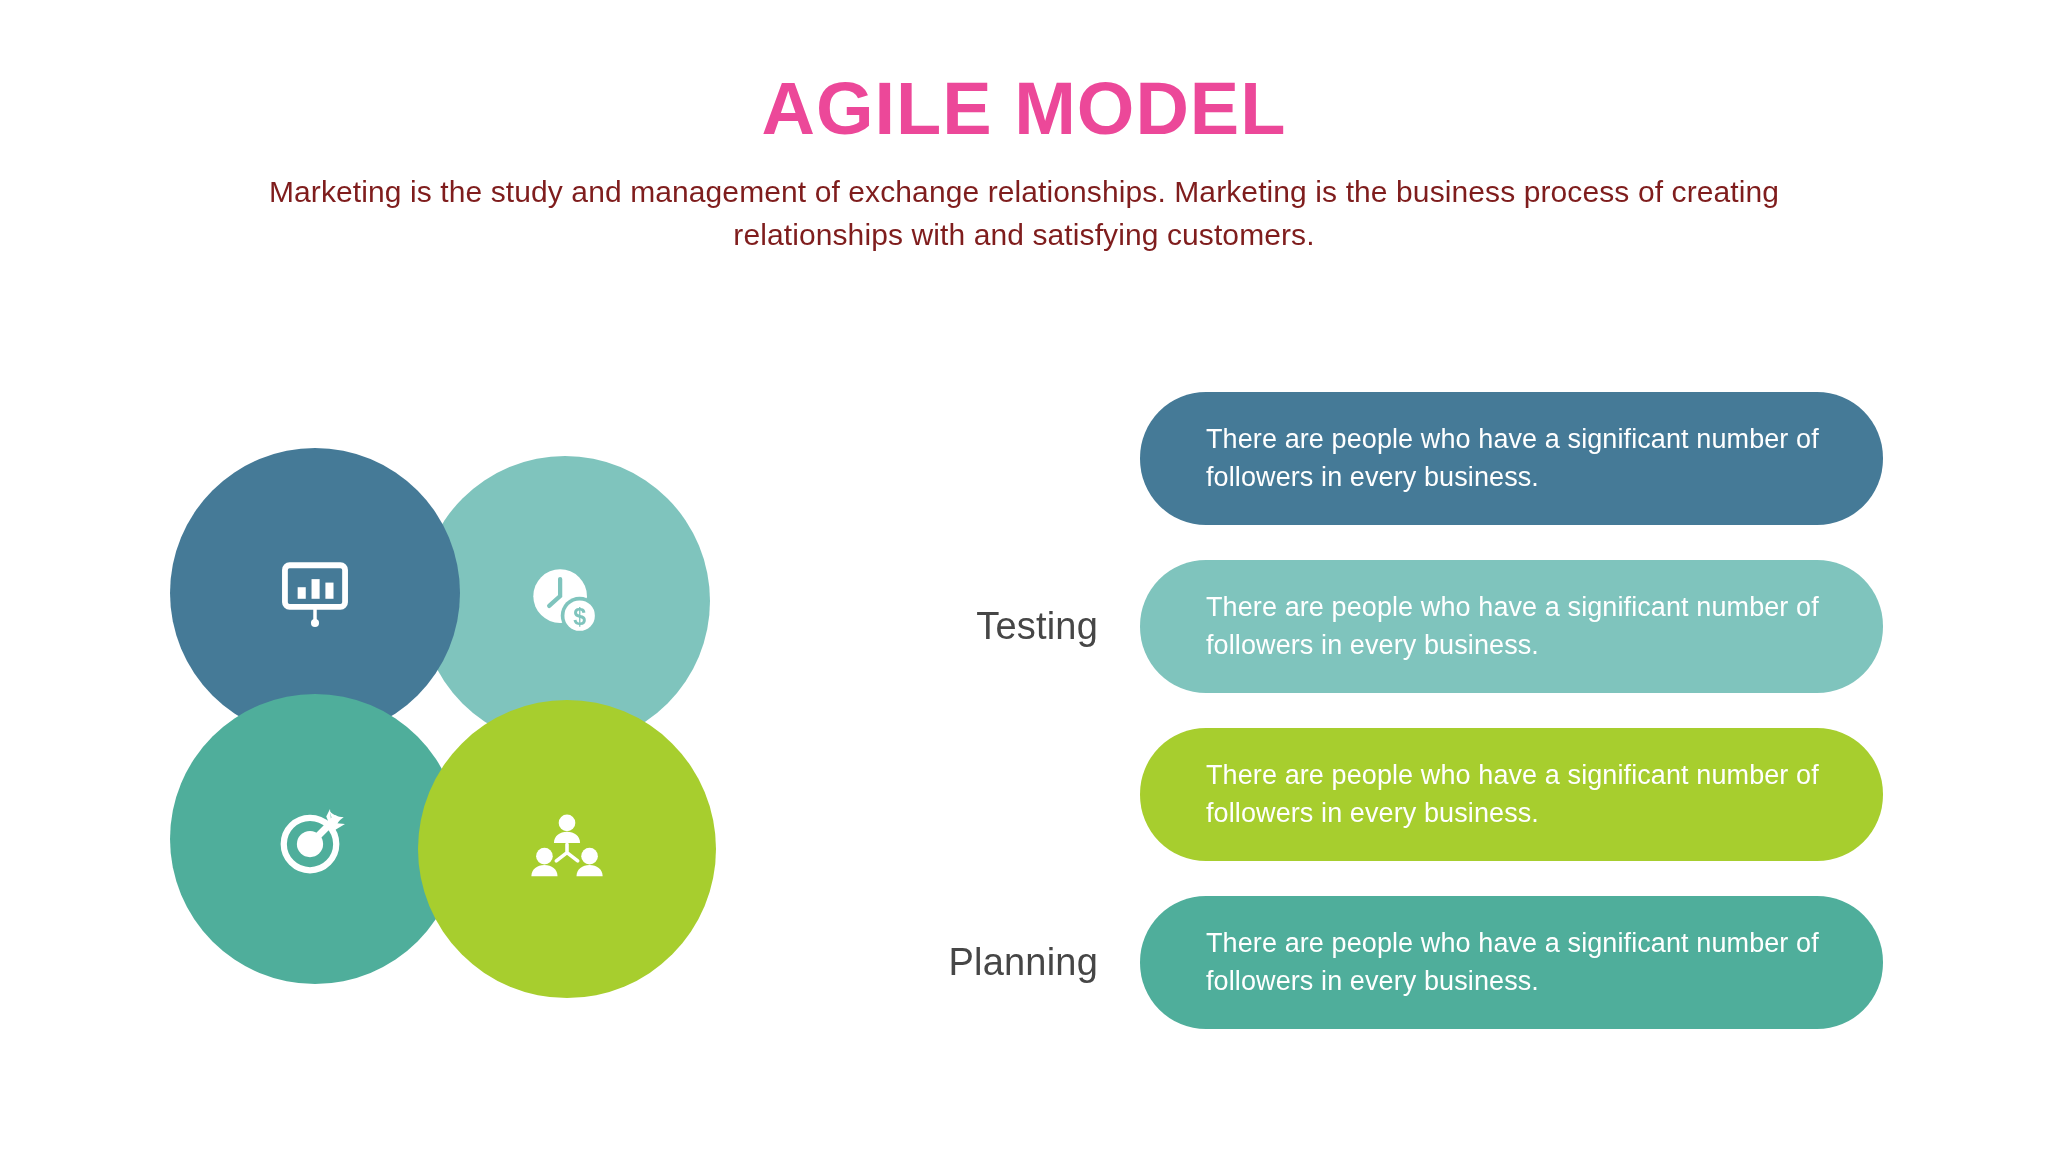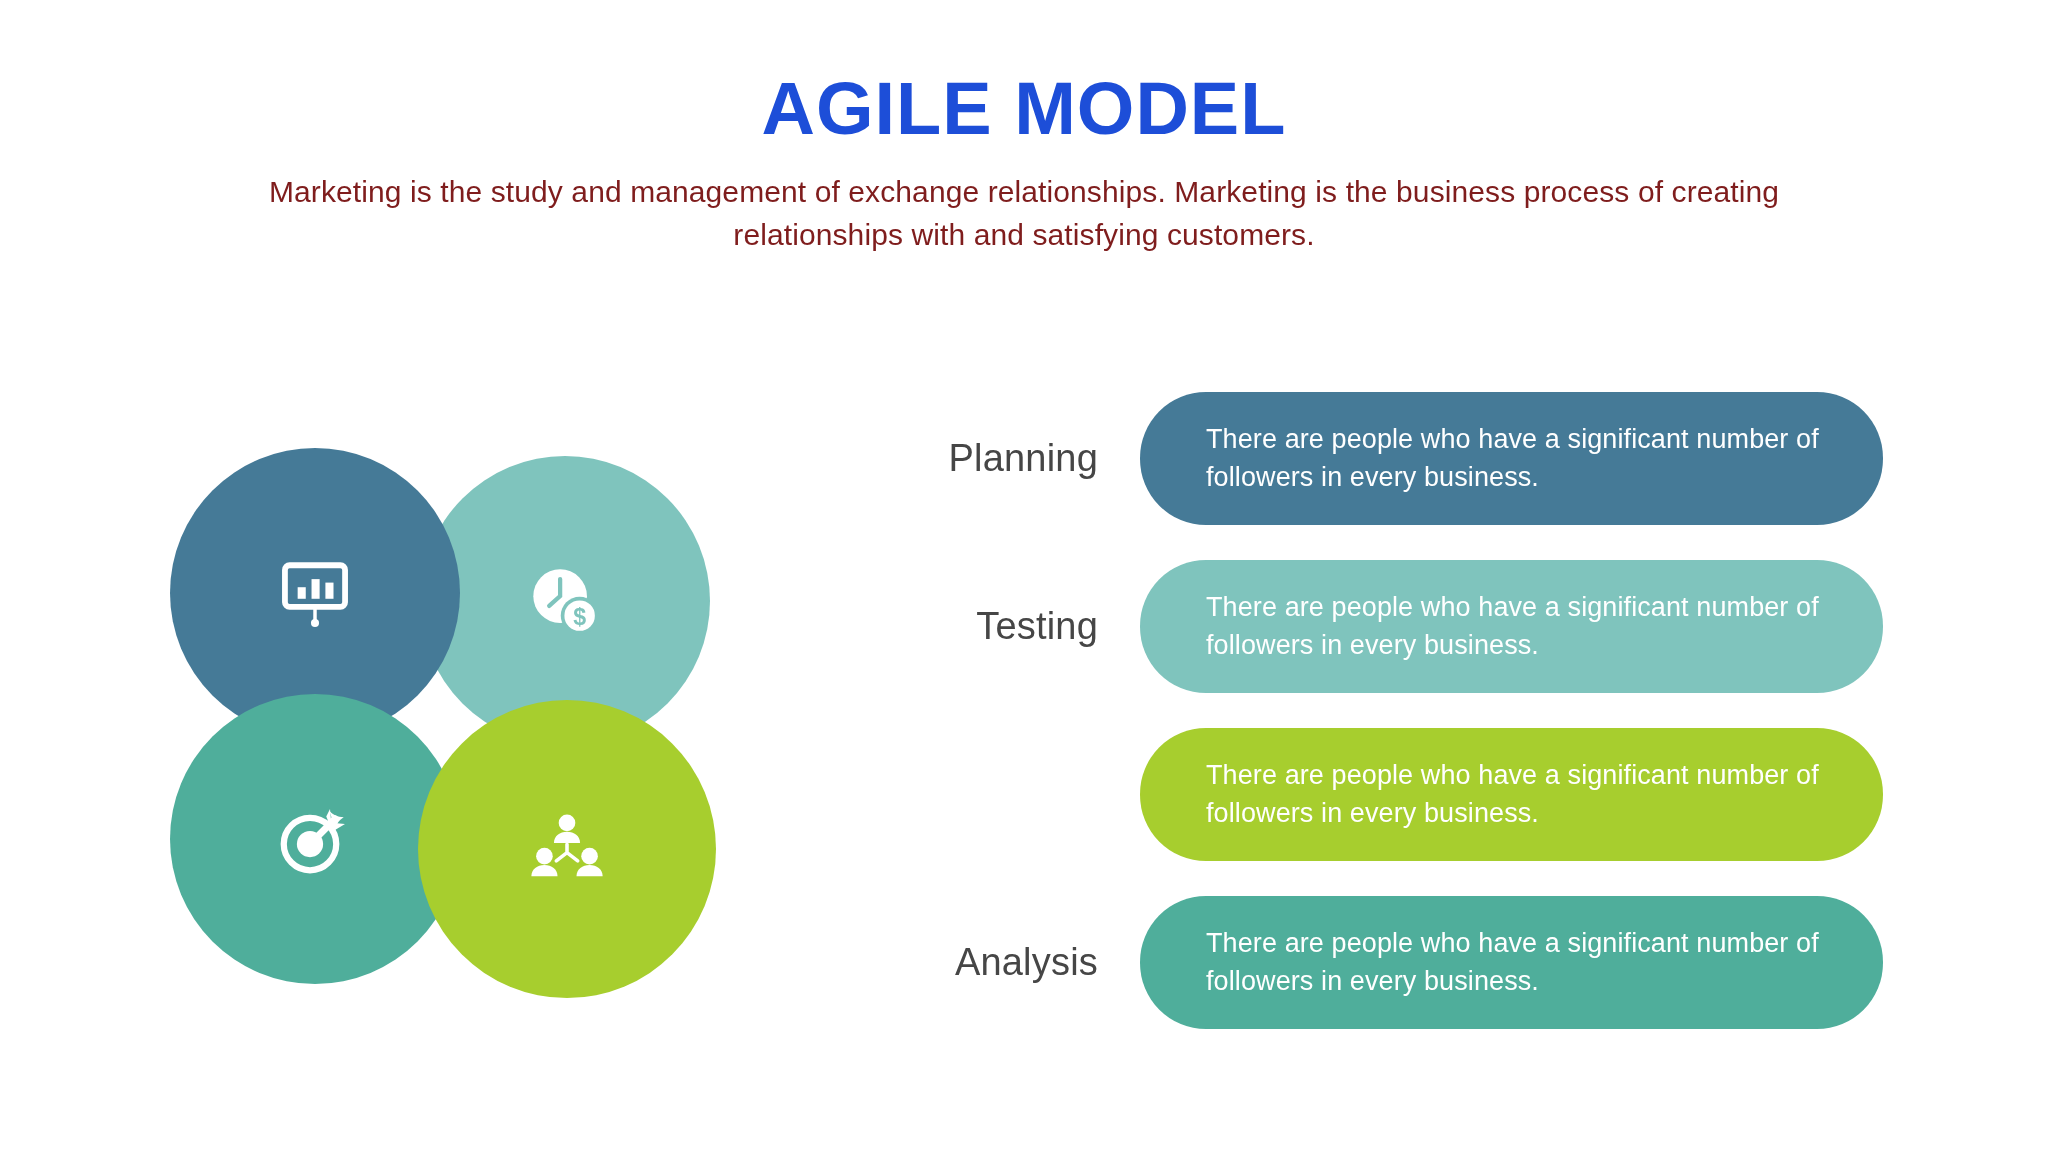--- a/index.html
+++ b/index.html
@@ -130,21 +130,21 @@
     color: #ffffff;
     letter-spacing: 0.1px;
   }
 </style>
 </head>
 <body>
 
 <div id="slide">
 
   <div class="header">
-    <h1 class="title" style="color: #1d4ed8;">AGILE MODEL</h1>
+    <h1 class="title" style="color: #ec4899;">AGILE MODEL</h1>
     <p class="subtitle" style="color: #7f1d1d;">Marketing is the study and management of exchange relationships. Marketing is the business process of creating relationships with and satisfying customers.</p>
   </div>
 
   <div class="circles">
 
     <div class="circle tl" style="background-color: rgb(69, 122, 151);">
       <span class="icon">
         <svg width="74" height="74" viewBox="0 0 64 64" fill="none">
           <rect x="6" y="8" width="52" height="36" rx="4" stroke="#ffffff" stroke-width="5"></rect>
           <rect x="17" y="27" width="7" height="10" fill="#ffffff"></rect>
@@ -192,41 +192,40 @@
           <path d="M40 55c0-6 5-9.5 11-9.5S62 49 62 55z" fill="#ffffff"></path>
         </svg>
       </span>
     </div>
 
   </div>
 
   <div class="rows">
 
     <div class="row r0">
-      <div class="row-label">Planning</div>
       <div class="row-pill" style="background-color: rgb(69, 122, 151);">
         <span class="pill-text" style="color: rgb(255, 255, 255);">There are people who have a significant number of followers in every business.</span>
       </div>
     </div>
 
     <div class="row r1">
       <div class="row-label">Testing</div>
       <div class="row-pill" style="background-color: rgb(127, 196, 189);">
         <span class="pill-text" style="color: rgb(255, 255, 255);">There are people who have a significant number of followers in every business.</span>
       </div>
     </div>
 
     <div class="row r2">
       <div class="row-pill" style="background-color: rgb(167, 206, 46);">
         <span class="pill-text" style="color: rgb(255, 255, 255);">There are people who have a significant number of followers in every business.</span>
       </div>
     </div>
 
     <div class="row r3">
-      <div class="row-label">Analysis</div>
+      <div class="row-label">Planning</div>
       <div class="row-pill" style="background-color: rgb(79, 174, 155);">
         <span class="pill-text" style="color: rgb(255, 255, 255);">There are people who have a significant number of followers in every business.</span>
       </div>
     </div>
 
   </div>
 
 </div>
 
 </body></html>

